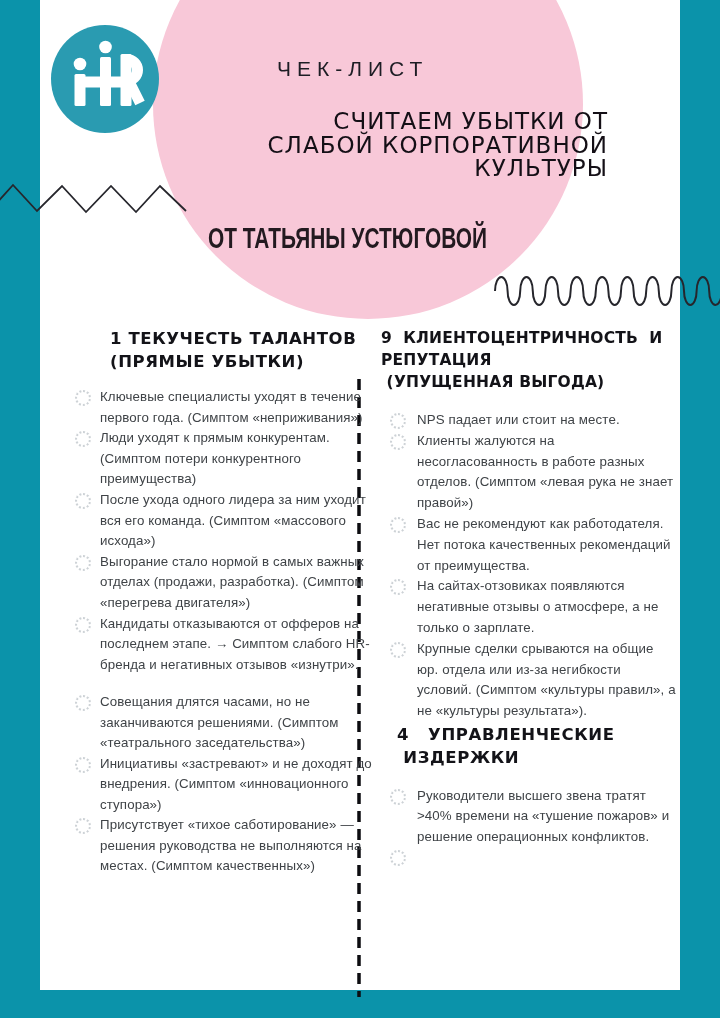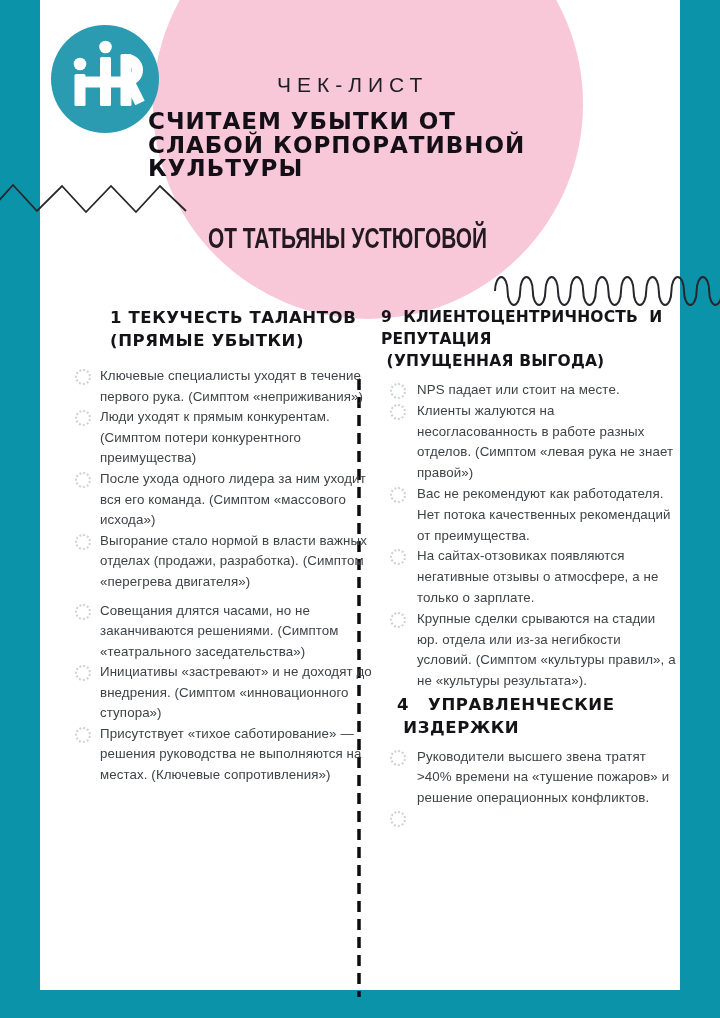--- a/index.html
+++ b/index.html
@@ -12,38 +12,38 @@
        font-family:"Liberation Sans",sans-serif;}
   .sheet{position:absolute;left:40px;top:0;width:640px;height:990px;background:#fff;z-index:1}
   .pink-circle{position:absolute;left:153px;top:-111px;width:430px;height:430px;
        border-radius:50%;background:var(--pink);z-index:2}
   .logo{position:absolute;left:50px;top:24px;width:110px;height:110px;z-index:4}
   .deco{position:absolute;z-index:3}
   .zigzag{left:0;top:180px}
   .wave{left:493px;top:274px}
   .divider{left:356px;top:379px;z-index:5}
 
-  .kicker{position:absolute;left:277px;top:73px;z-index:5;
+  .kicker{position:absolute;left:277px;top:57px;z-index:5;
       font-size:21px;letter-spacing:6px;color:#1d1d24;font-weight:400;white-space:pre}
-  .title{position:absolute;left:148px;top:110px;width:460px;z-index:5;text-align:left;
-      font-family:"DejaVu Sans",sans-serif;font-weight:bold;font-size:23px;line-height:23.5px;
+  .title{position:absolute;left:148px;top:110px;width:460px;z-index:5;text-align:right;
+      font-family:"DejaVu Sans",sans-serif;font-weight:normal;font-size:23px;line-height:23.5px;
       letter-spacing:1px;color:#140f16;white-space:pre}
   .byline{position:absolute;left:208px;top:222px;z-index:5;color:#231a20;
       font-weight:bold;font-size:29px;transform:scaleX(.72);transform-origin:left top;white-space:pre}
 
-  .col{position:absolute;top:306px;z-index:5}
+  .col{position:absolute;top:327px;z-index:5}
   .col-left{left:75px;width:292px}
   .col-right{left:381px;width:296px}
   .sec-title{font-family:"DejaVu Sans",sans-serif;font-weight:bold;color:#131318;
       font-size:16.5px;line-height:23px;letter-spacing:.6px;white-space:pre}
   .col-left .sec-title{margin-left:35px}
   .sec-title.compact{font-size:15.5px;letter-spacing:.2px;line-height:22px}
   .col-right .sec-4 .sec-title{margin-left:16px}
   .items{margin-top:14px}
-  .sec-2 .items,.sec-3 .items,.sec-4 .items{margin-top:8px}
+  .sec-2 .items,.sec-3 .items,.sec-4 .items{margin-top:17px}
   .sec-2{margin-top:5px}
   .sec-4{margin-top:1px}
   .item{display:flex;align-items:flex-start}
   .check{flex:none;width:16px;height:16px;border:2px dotted var(--check);
       border-radius:50%;margin-top:3px;background:#fff}
   .col-left .check{margin-right:9px}
   .col-right .item{padding-left:9px}
   .col-right .check{margin-right:11px}
   .txt{white-space:pre;font-size:13.3px;color:var(--body);letter-spacing:.1px}
   .col-left .sec-1 .txt{line-height:20.6px}
@@ -88,39 +88,45 @@
 <div class="byline">ОТ ТАТЬЯНЫ УСТЮГОВОЙ</div>
 
 <div class="col col-left">
   <section class="sec sec-1">
     <h2 class="sec-title">1 ТЕКУЧЕСТЬ ТАЛАНТОВ
 (ПРЯМЫЕ УБЫТКИ)</h2>
     <div class="items">
       <div class="item">
         <span class="check"></span>
         <span class="txt">Ключевые специалисты уходят в течение
-первого рука. (Симптом «неприживания»)</span>
+первого года. (Симптом «неприживания»)</span>
       </div>
       <div class="item">
         <span class="check"></span>
         <span class="txt">Люди уходят к прямым конкурентам.
 (Симптом потери конкурентного
 преимущества)</span>
       </div>
       <div class="item">
         <span class="check"></span>
         <span class="txt">После ухода одного лидера за ним уходит
 вся его команда. (Симптом «массового
 исхода»)</span>
       </div>
       <div class="item">
         <span class="check"></span>
-        <span class="txt">Выгорание стало нормой в власти важных
+        <span class="txt">Выгорание стало нормой в самых важных
 отделах (продажи, разработка). (Симптом
 «перегрева двигателя»)</span>
+      </div>
+      <div class="item">
+        <span class="check"></span>
+        <span class="txt">Кандидаты отказываются от офферов на
+последнем этапе. → Симптом слабого HR-
+бренда и негативных отзывов «изнутри».</span>
       </div>
     </div>
   </section>
 
   <section class="sec sec-2">
     <div class="items">
       <div class="item">
         <span class="check"></span>
         <span class="txt">Совещания длятся часами, но не
 заканчиваются решениями. (Симптом
@@ -129,21 +135,21 @@
       <div class="item">
         <span class="check"></span>
         <span class="txt">Инициативы «застревают» и не доходят до
 внедрения. (Симптом «инновационного
 ступора»)</span>
       </div>
       <div class="item">
         <span class="check"></span>
         <span class="txt">Присутствует «тихое саботирование» —
 решения руководства не выполняются на
-местах. (Ключевые сопротивления»)</span>
+местах. (Симптом качественных»)</span>
       </div>
     </div>
   </section>
 </div>
 
 <div class="col col-right">
   <section class="sec sec-3">
     <h2 class="sec-title compact">9  КЛИЕНТОЦЕНТРИЧНОСТЬ  И
 РЕПУТАЦИЯ
  (УПУЩЕННАЯ ВЫГОДА)</h2>
@@ -166,21 +172,21 @@
 от преимущества.</span>
       </div>
       <div class="item">
         <span class="check"></span>
         <span class="txt">На сайтах-отзовиках появляются
 негативные отзывы о атмосфере, а не
 только о зарплате.</span>
       </div>
       <div class="item">
         <span class="check"></span>
-        <span class="txt">Крупные сделки срываются на стадии
+        <span class="txt">Крупные сделки срываются на общие
 юр. отдела или из-за негибкости
 условий. (Симптом «культуры правил», а
 не «культуры результата»).</span>
       </div>
     </div>
   </section>
 
   <section class="sec sec-4">
     <h2 class="sec-title">4   УПРАВЛЕНЧЕСКИЕ
  ИЗДЕРЖКИ</h2>

